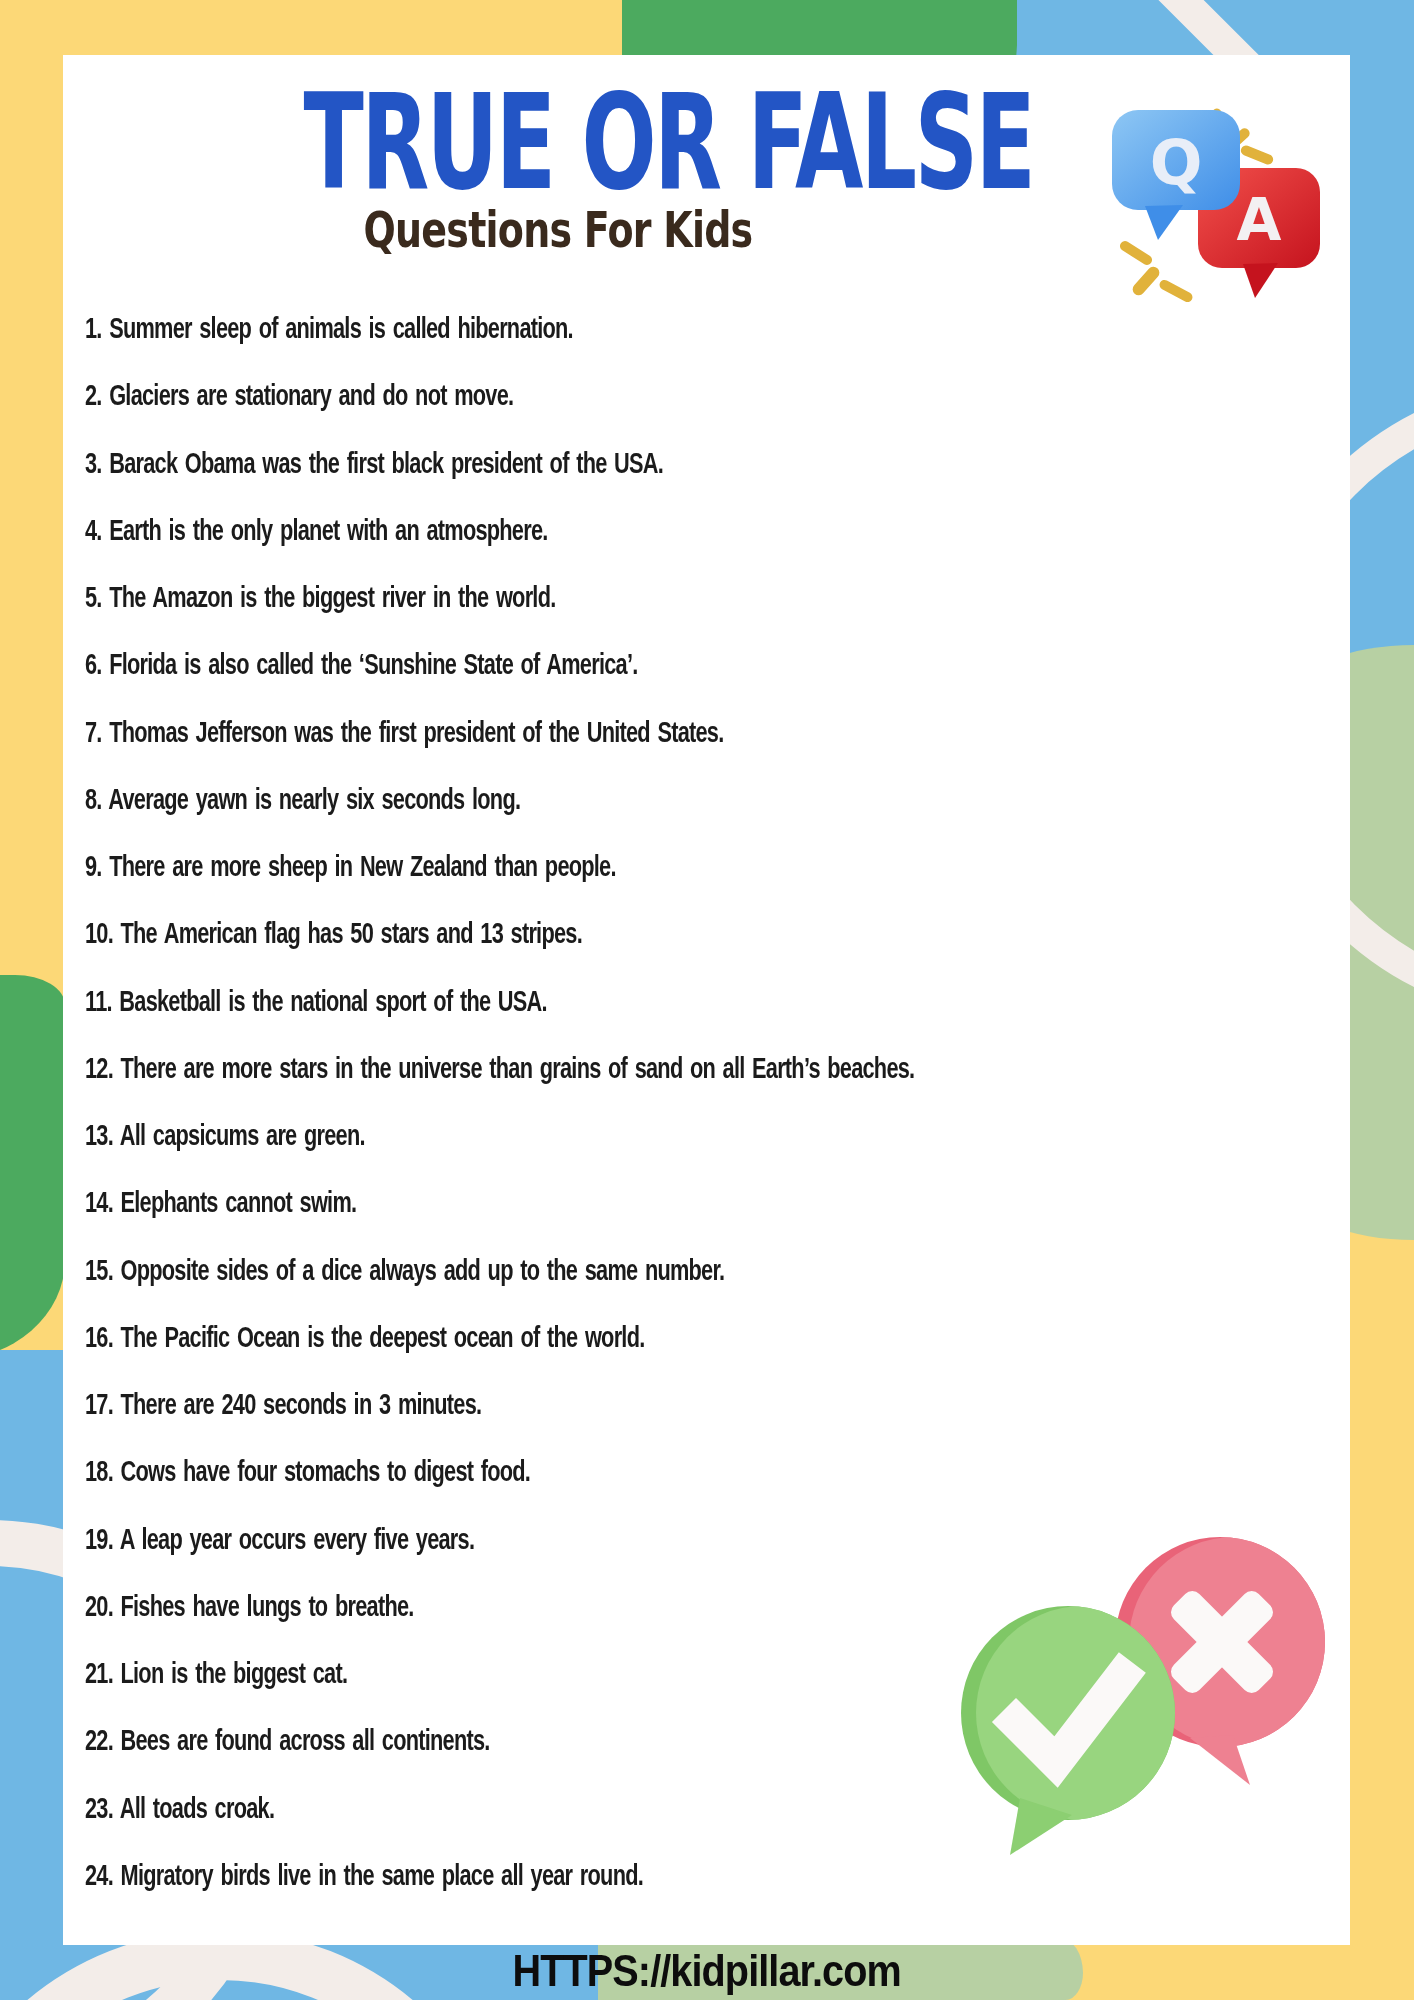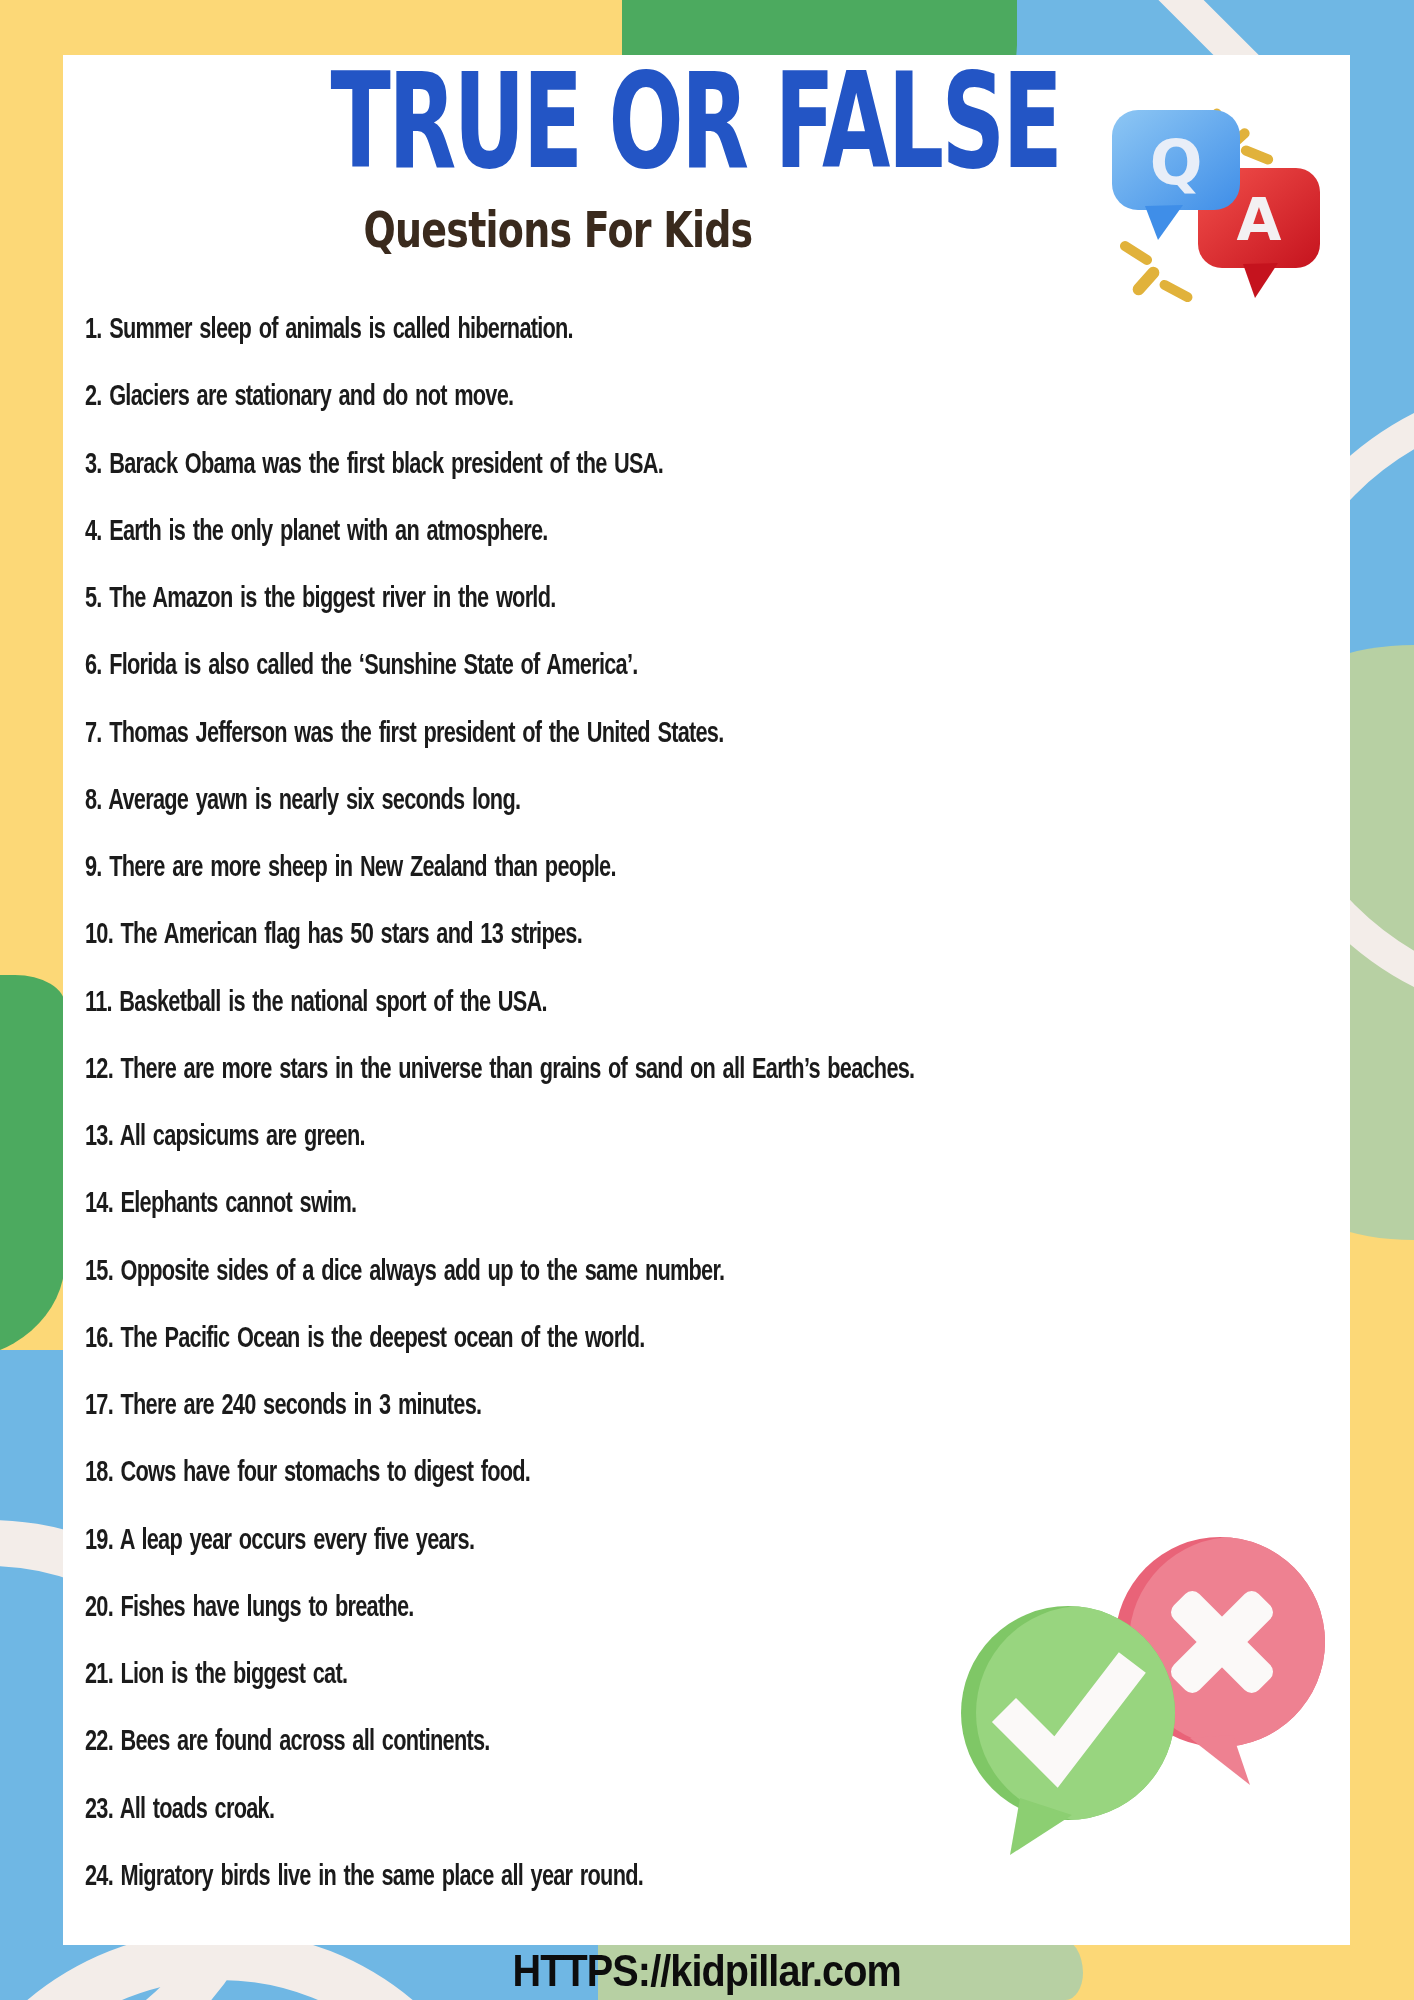--- a/index.html
+++ b/index.html
@@ -22,22 +22,22 @@
     border-top-right-radius:34px 52px;border-bottom-right-radius:26px 40px;z-index:4;}
   .ring{position:absolute;border-style:solid;border-color:#f3ede9;border-radius:50%;
     box-sizing:border-box;background:transparent;z-index:3;}
   .arc-right{left:1238px;top:378px;width:644px;height:644px;border-width:32px;}
   .arc-left{left:-301px;top:1520px;width:582px;height:582px;border-width:46px;}
   .arc-bottom{left:-80px;top:1930px;width:600px;height:600px;border-width:50px;}
   .stripe-topright{position:absolute;left:1200px;top:-45px;width:32px;height:160px;
     background:#f3ede9;border-radius:16px;transform:rotate(-45deg);z-index:3;}
   
   .card{position:absolute;left:63px;top:55px;width:1287px;height:1890px;background:#ffffff;z-index:10;}
-  .title-wrap{position:absolute;left:230px;top:22px;width:805px;height:110px;
-    display:flex;justify-content:center;align-items:flex-end;}
+  .title-wrap{position:absolute;left:203px;top:22px;width:805px;height:110px;
+    display:flex;justify-content:center;align-items:flex-start;}
   .title{font-family:"DejaVu Sans",sans-serif;font-weight:bold;font-size:131px;line-height:1.0;
     color:#2355c5;white-space:nowrap;transform:scaleX(0.675);transform-origin:center top;letter-spacing:-4px;}
   .subtitle-wrap{position:absolute;left:282px;top:148px;width:425px;height:60px;
     display:flex;justify-content:center;}
   .subtitle{font-family:"DejaVu Sans",sans-serif;font-weight:bold;font-size:50px;line-height:1.1;
     color:#3a2a1d;white-space:nowrap;transform:scaleX(0.76);transform-origin:center top;letter-spacing:-1px;}
   .q-list{position:absolute;left:22px;top:256px;width:1250px;}
   .q-item{height:34px;line-height:34px;margin-bottom:33.25px;font-weight:bold;font-size:29px;
     color:#1b1b1b;white-space:nowrap;letter-spacing:-1px;word-spacing:3px;
     transform:scaleX(0.75);transform-origin:0 50%;}

